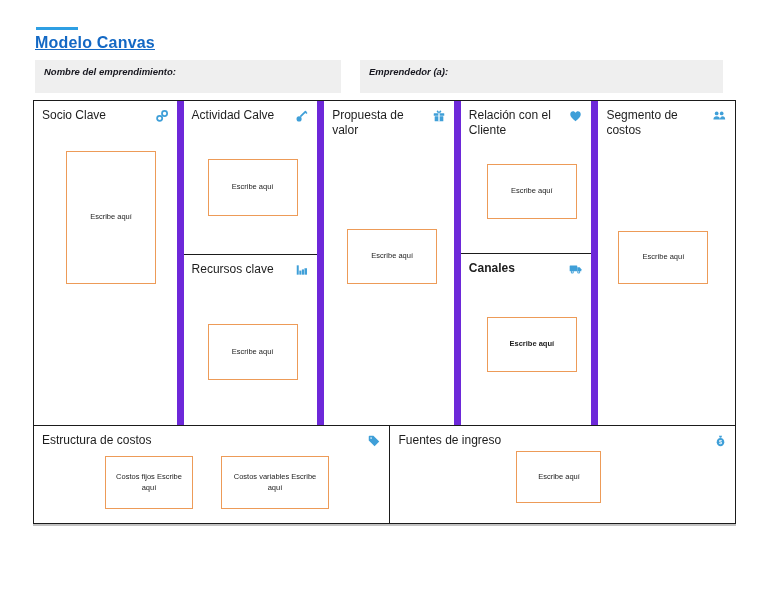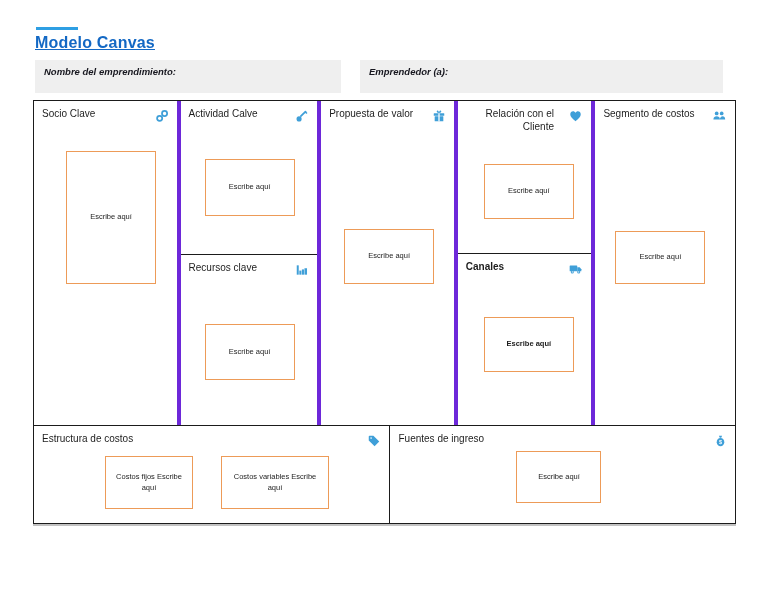--- a/index.html
+++ b/index.html
@@ -15,35 +15,35 @@
   
   .hfield { position:absolute; top:60px; height:33px; background:#EFEFEF; padding:6px 9px;
             font-size:9.5px; font-style:italic; color:#17171f; }
   .hfield.name { left:35px; width:306px; font-weight:bold; }
   .hfield.entre { left:360px; width:363px; font-weight:700; }
 
   
   .canvas { position:absolute; left:33px; top:100px; width:703px; height:424px;
             border:1px solid #1b1b1b; box-shadow:0 2px 0 rgba(120,120,120,.45); background:#fff; }
   .top-grid { display:flex; width:100%; height:324px; }
-  .col { position:relative; height:100%; border-left:4px solid #6d28d9; }
+  .col { position:relative; height:100%; border-left:7px solid #6d28d9; }
   .col:first-child { border-left:none; }
   .c1 { width:143px; } .c2 { width:141px; } .c3 { width:137px; } .c4 { width:138px; } .c5 { width:144px; }
   .subcell { position:relative; width:100%; }
   .subcell.bottom { border-top:1px solid #1b1b1b; }
   .c2 .subcell.top { height:153px; } .c2 .subcell.bottom { height:170px; }
   .c4 .subcell.top { height:152px; } .c4 .subcell.bottom { height:155px;font-weight:bold; }
 
   .bottom-grid { display:flex; width:100%; height:99px; border-top:1px solid #1b1b1b; }
   .bcell { position:relative; height:100%; }
   .bcell.costos { width:356px; }
   .bcell.ingresos { width:346px; border-left:1px solid #1b1b1b; }
 
   .shead { display:flex; justify-content:space-between; align-items:flex-start; padding:7px 8px 0 8px; }
-  .stitle { font-size:10px; color:#1d1d1d; line-height:1.25; max-width:75%;text-align:right; }
+  .stitle { font-size:12px; color:#1d1d1d; line-height:1.25; max-width:75%; }
   .sicon { flex:0 0 auto; margin-top:1px; }
   .sicon svg { display:block; }
 
   
   .obox { position:absolute; border:1.5px solid #ED9B58; background:#fff; display:flex;
           align-items:center; justify-content:center; text-align:center;
           font-size:7.5px; color:#1d1d1d; line-height:1.35; padding:6px; }
 </style>
 </head>
 <body>

